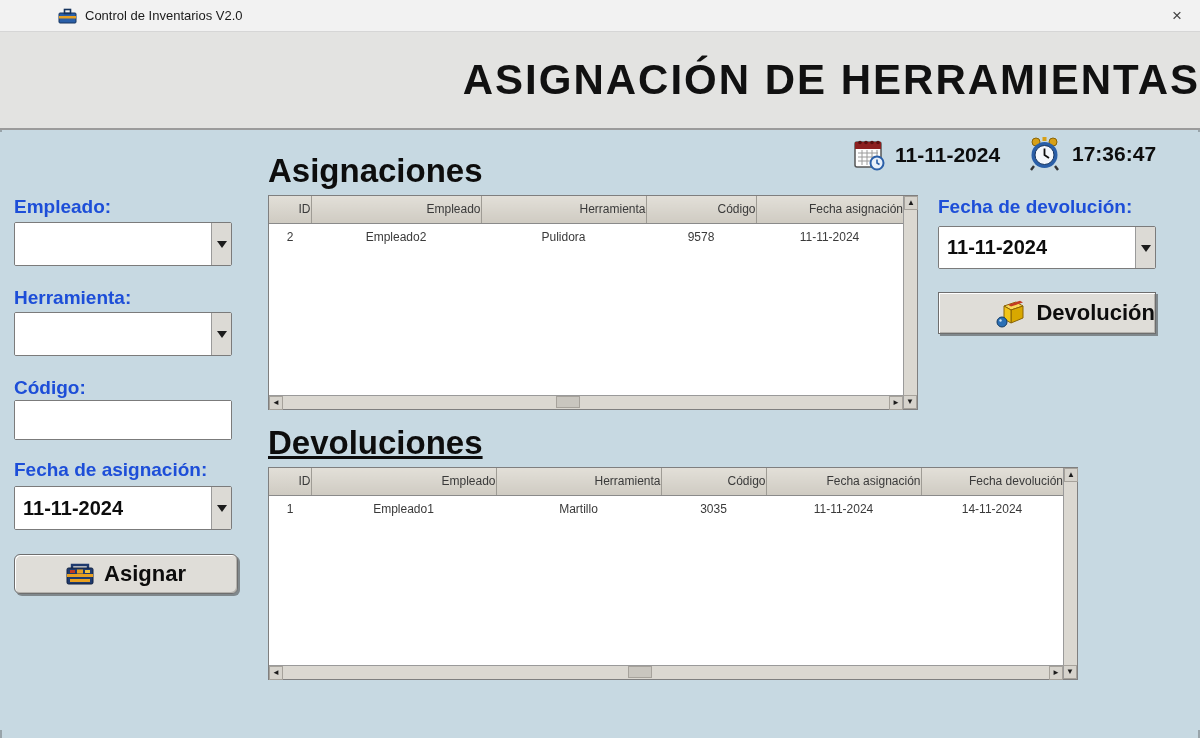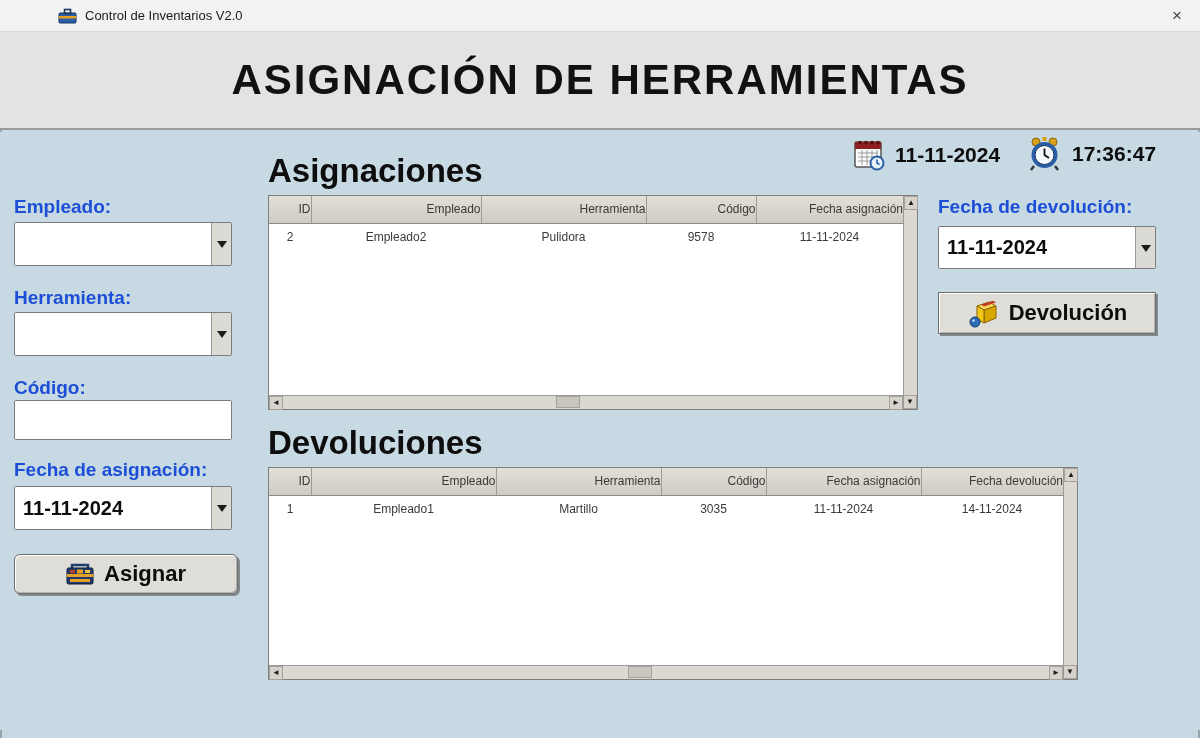--- a/index.html
+++ b/index.html
@@ -15,21 +15,21 @@
   }
   .titlebar .appicon { margin-left:10px; width:19px; height:17px; }
   .titlebar .title { margin-left:8px; font-size:13px; color:#1a1a1a; }
   .close-btn {
     margin-left:auto; width:46px; height:31px; display:flex; align-items:center; justify-content:center;
     font-size:17px; color:#444; cursor:default;
   }
   
   .headerband {
     position:absolute; left:0; top:32px; width:1200px; height:98px; background:#e3e3e1;
-    border-bottom:2px solid #9b9b9b; display:flex; align-items:center; justify-content:center;
+    border-bottom:2px solid #9b9b9b; display:flex; align-items:center; justify-content:flex-end;
   }
   .headerband h1 { font-size:42px; font-weight:bold; letter-spacing:2px; color:#111; }
   
   .main { position:absolute; left:0; top:132px; width:1200px; height:598px; background:#c7d9e2; }
   .field-label { position:absolute; font-size:19px; font-weight:bold; color:#1d4ed8; }
   .section-label { position:absolute; font-size:33px; font-weight:bold; color:#0d0d0d; }
   
   .combo {
     position:absolute; background:#fff; border:1px solid #7b7b7b; border-radius:2px;
     display:flex; overflow:hidden;
@@ -215,33 +215,33 @@
       <div class="sb-btn">►</div>
     </div>
     <div class="corner-btn">▼</div>
   </div>
 
   <div class="field-label" style="left:938px; top:196px;">Fecha de devolución:</div>
   <div class="combo" style="left:938px; top:226px; width:218px; height:43px;">
     <input value="11-11-2024" style="">
     <div class="dd"></div>
   </div>
-  <button class="btn3d" style="left:938px; top:292px; width:218px; height:42px;">
+  <button class="btn3d" style="left:938px; top:292px; width:218px; height:42px;justify-content:flex-end;">
     <svg width="32" height="30" viewBox="0 0 32 30">
       <path d="M10 8 L22 4 L29 8 L17 12 Z" fill="#f8d75a" stroke="#8a6406"></path>
       <path d="M17 12 L29 8 L29 20 L17 25 Z" fill="#d9a800" stroke="#8a6406"></path>
       <path d="M10 8 L17 12 L17 25 L10 21 Z" fill="#f2c518" stroke="#8a6406"></path>
       <path d="M14 6.7 L26 2.8 L29 4.5 L17 8.4 Z" fill="#c23b22"></path>
       <circle cx="8" cy="24" r="5" fill="#2a6fb5" stroke="#123a63"></circle>
       <circle cx="6.5" cy="22.5" r="1.2" fill="#cfe3f5"></circle>
     </svg>
     <span>Devolución</span>
   </button>
 
-  <div class="section-label" style="left:268px; top:424px;">Devoluciones</div>
+  <div class="section-label" style="left:268px; top:424px;text-decoration:underline;">Devoluciones</div>
   <div class="tbl" style="left:268px; top:467px; width:810px; height:213px;">
     <div class="grid-area">
       <table class="tbl-dev">
         <thead>
             <tr>
               <th>ID</th>
               <th>Empleado</th>
               <th>Herramienta</th>
               <th>Código</th>
               <th>Fecha asignación</th>

